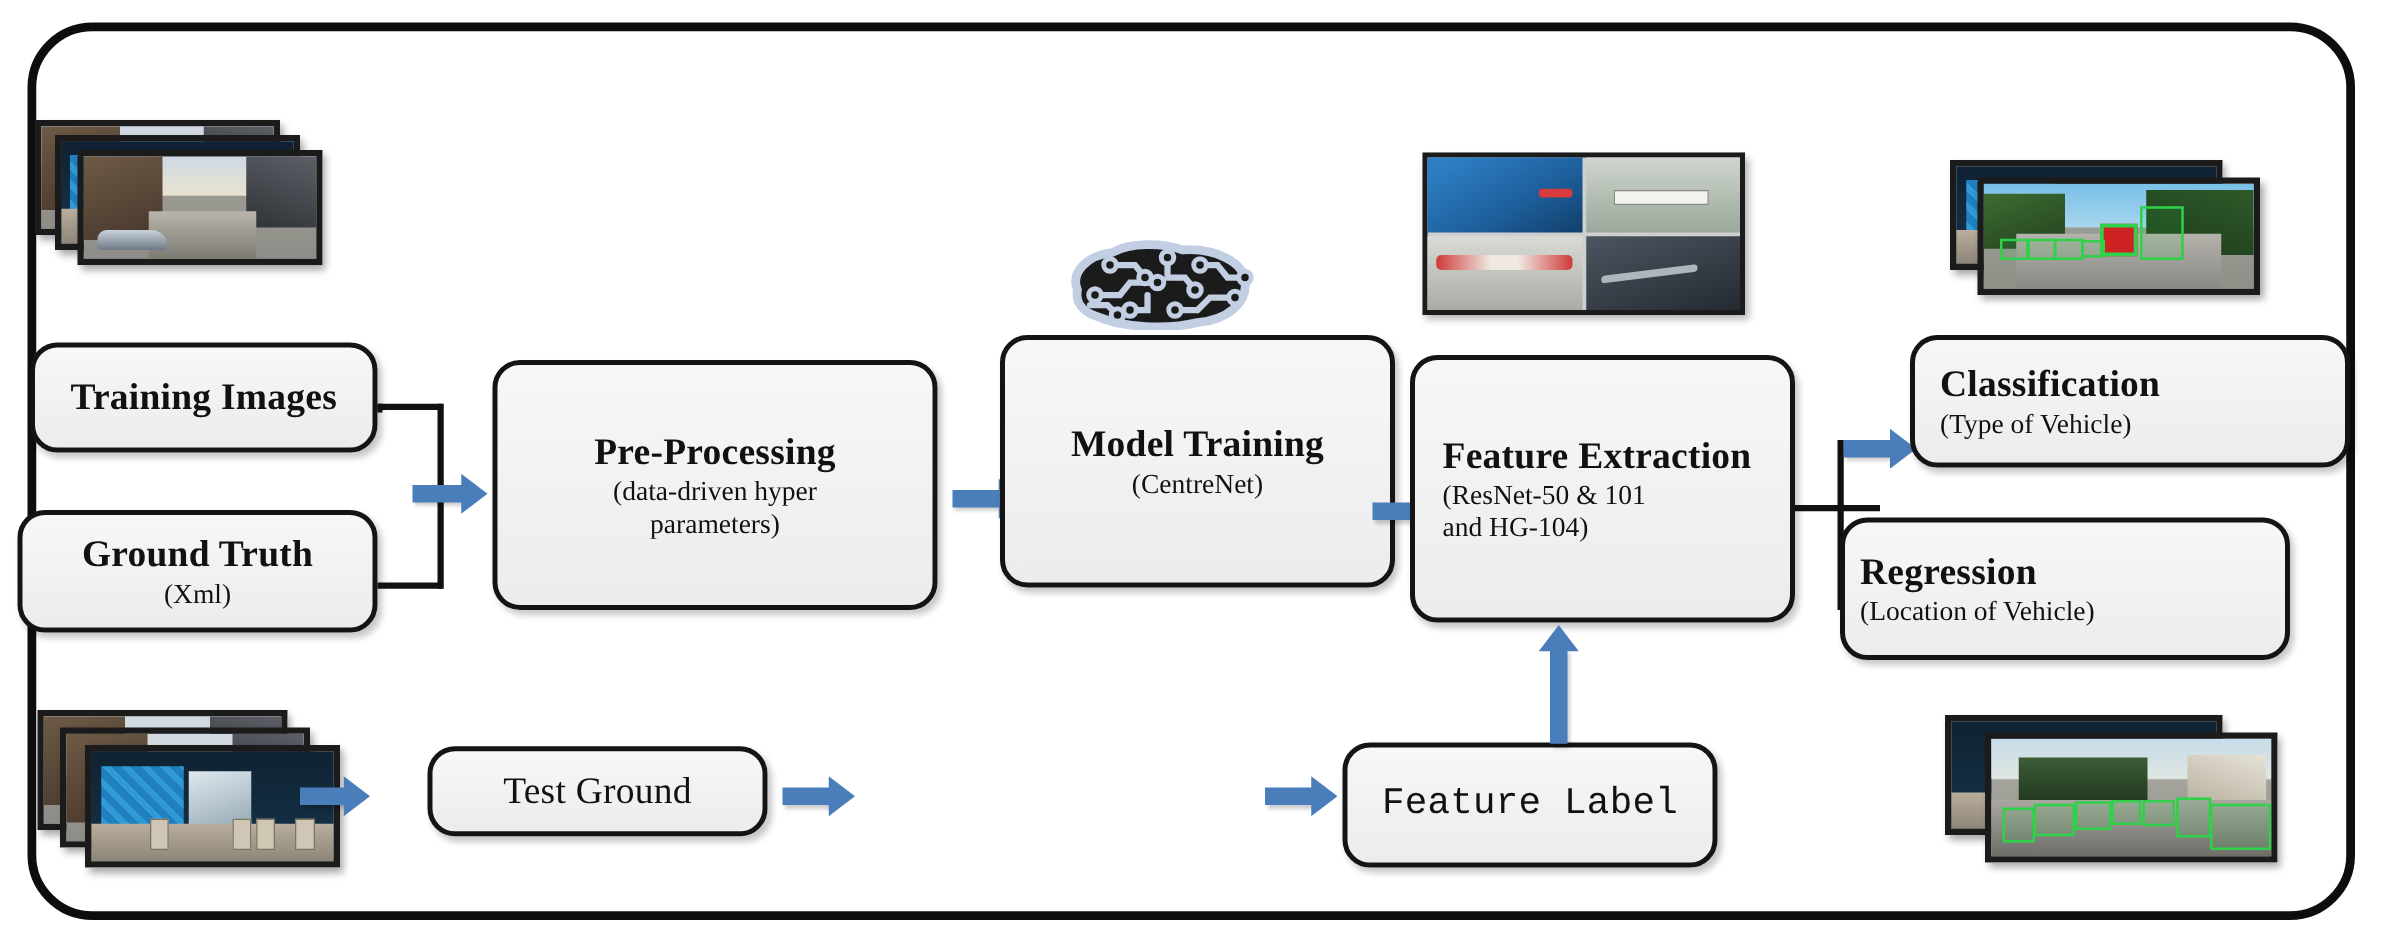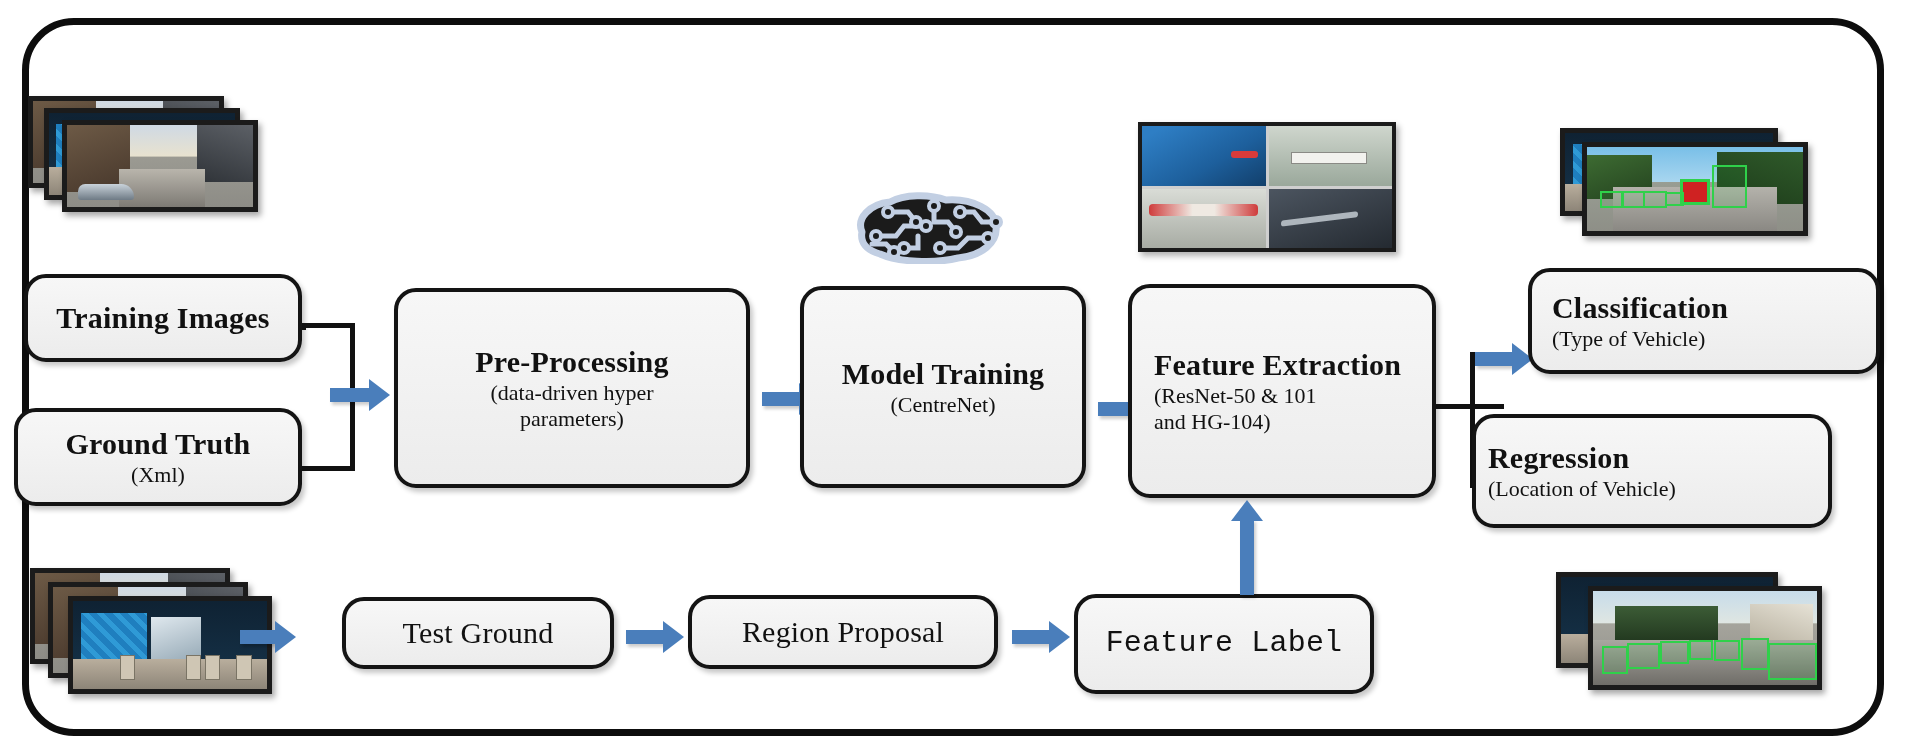--- a/index.html
+++ b/index.html
@@ -192,21 +192,21 @@
             <circle cx="140" cy="46" r="5"></circle>
           <circle cx="148" cy="30" r="5"></circle>
             <circle cx="46" cy="60" r="5"></circle>
           <circle cx="108" cy="40" r="5"></circle>
             <circle cx="68" cy="30" r="5"></circle>
         </g>
       </g>
     </svg>
   </div>
 
-  <div class="box" style="left:800px;top:286px;width:286px;height:202px;">
+  <div class="box" style="left:800px;top:268px;width:316px;height:202px;">
     <div class="t1">Model Training</div>
     <div class="t2">(CentreNet)</div>
   </div>
 
   <div class="arrow-r" style="left:1098px;top:402px;width:32px;"></div>
 
   <div class="grid4" style="left:1138px;top:122px;width:258px;height:130px;">
     <div class="cell c1"></div>
     <div class="cell c2"></div>
     <div class="cell c3"></div>
@@ -297,23 +297,20 @@
   </div>
 
   <div class="arrow-r" style="left:240px;top:630px;width:36px;"></div>
 
   <div class="box plain" style="left:342px;top:597px;width:272px;height:72px;">
     <div class="t1">Test Ground</div>
   </div>
 
   <div class="arrow-r" style="left:626px;top:630px;width:38px;"></div>
 
-  <div class="box plain" style="left:688px;top:595px;width:310px;height:74px;">
-    <div class="t1">Region Proposal</div>
-  </div>
 
   <div class="arrow-r" style="left:1012px;top:630px;width:38px;"></div>
 
   <div class="box plain" style="left:1074px;top:594px;width:300px;height:100px;font-family:Liberation Mono, monospace;">
     <div class="t1">Feature Label</div>
   </div>
 
   <div class="arrow-u" style="left:1240px;top:519px;height:76px;"></div>
 
 </div>

